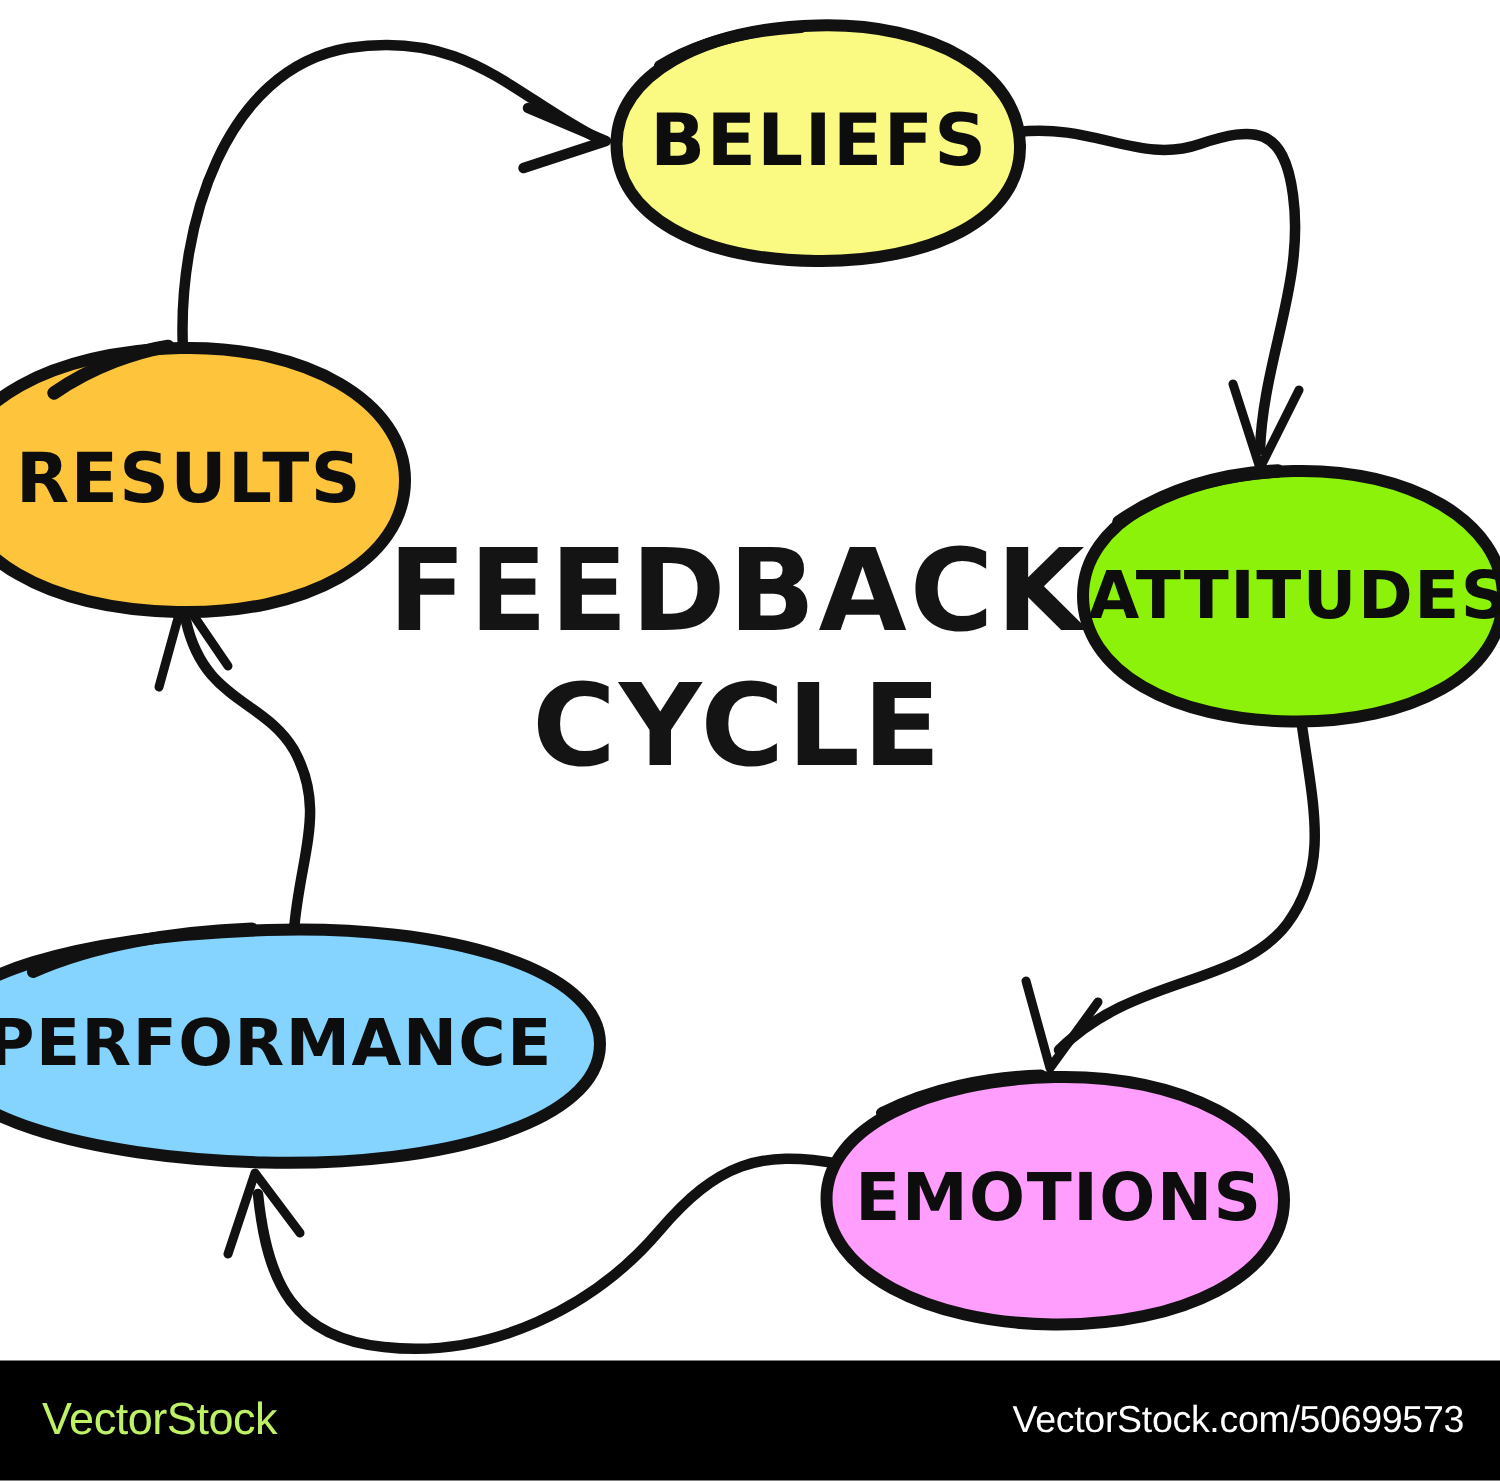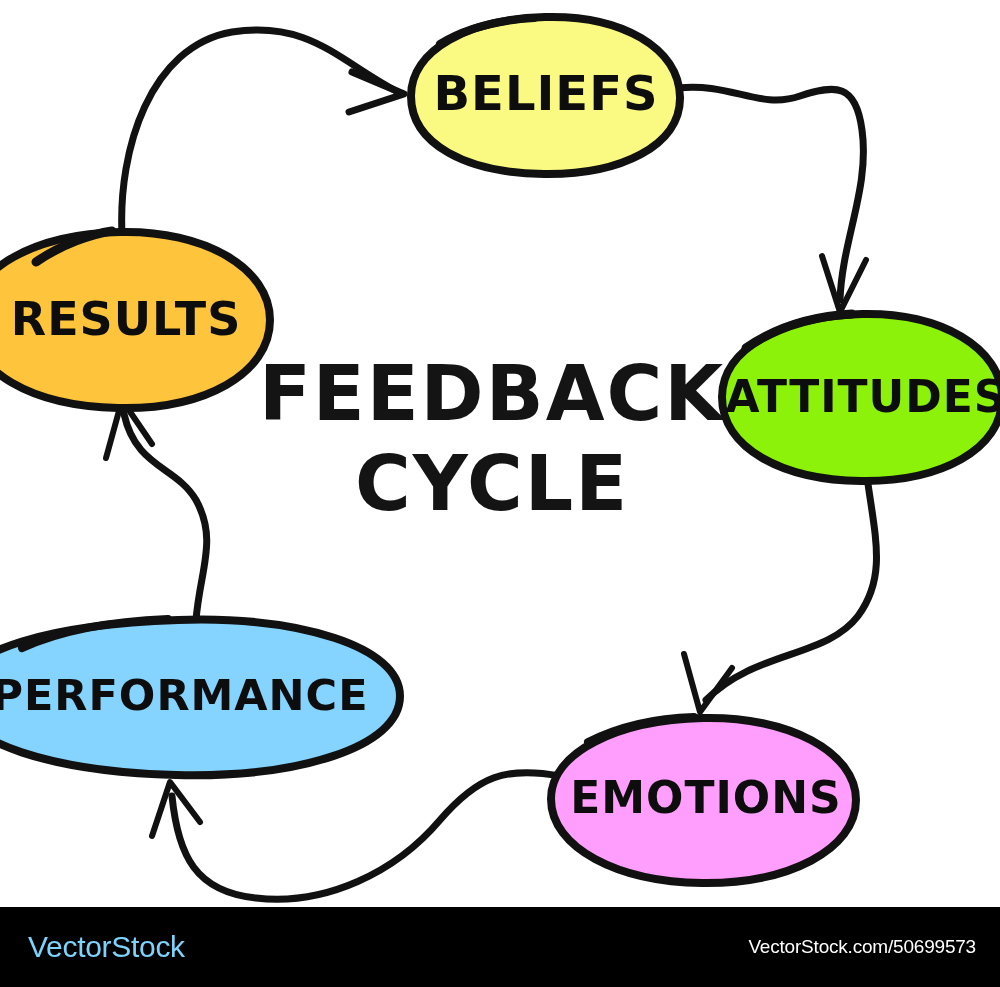--- a/index.html
+++ b/index.html
@@ -48,35 +48,35 @@
     top: 907px;
     width: 1000px;
     height: 80px;
     background: #000000;
   }
   #footer .brand {
     position: absolute;
     left: 28px;
     top: 50%;
     transform: translateY(-50%);
-    color: #7dd3fc;
+    color: #bef264;
     font-family: "Liberation Sans", sans-serif;
     font-size: 30px;
     font-weight: 400;
     letter-spacing: -0.3px;
     white-space: nowrap;
   }
   #footer .url {
     position: absolute;
     right: 24px;
     top: 50%;
     transform: translateY(-50%);
     color: #ffffff;
     font-family: "Liberation Sans", sans-serif;
-    font-size: 19px;
+    font-size: 25px;
     font-weight: 400;
     letter-spacing: -0.2px;
     white-space: nowrap;
     text-align: center;
   }
 </style>
 </head>
 <body>
 
 <div id="stage">

